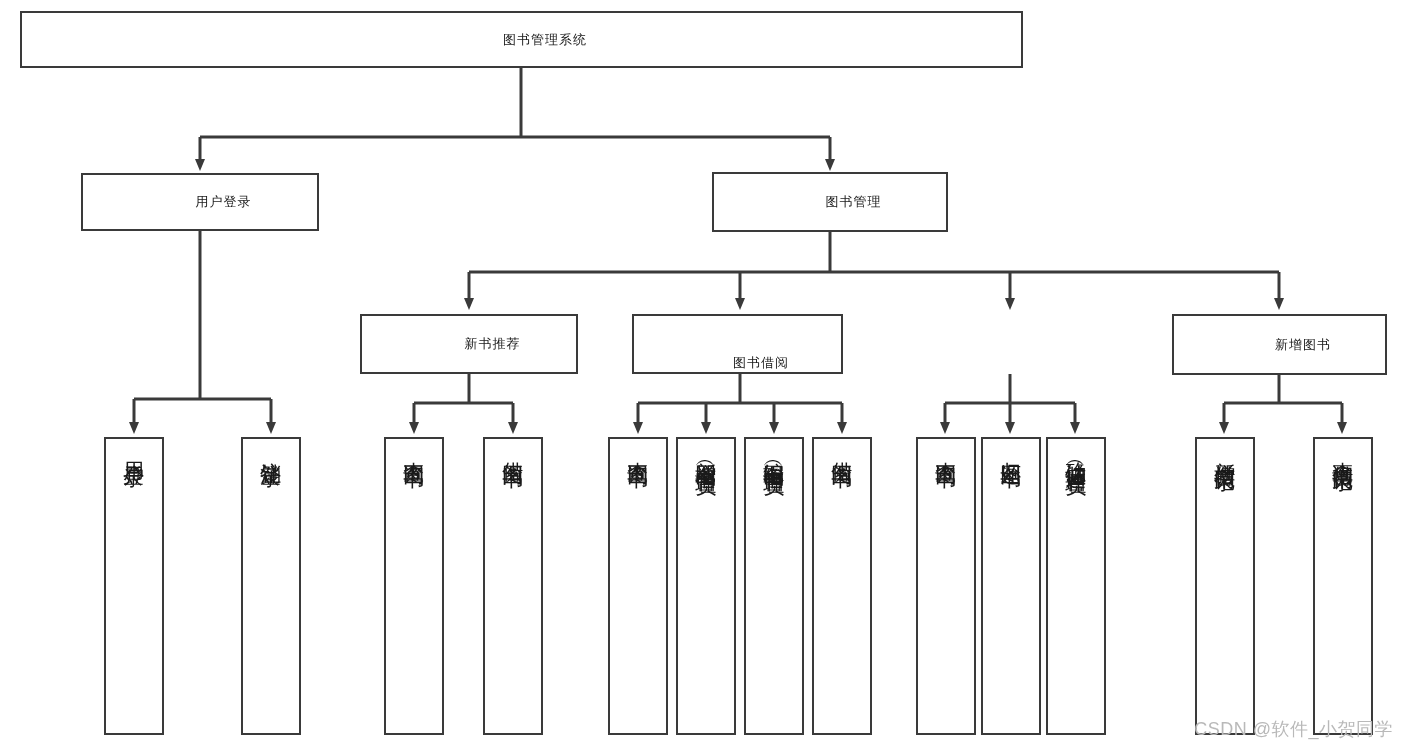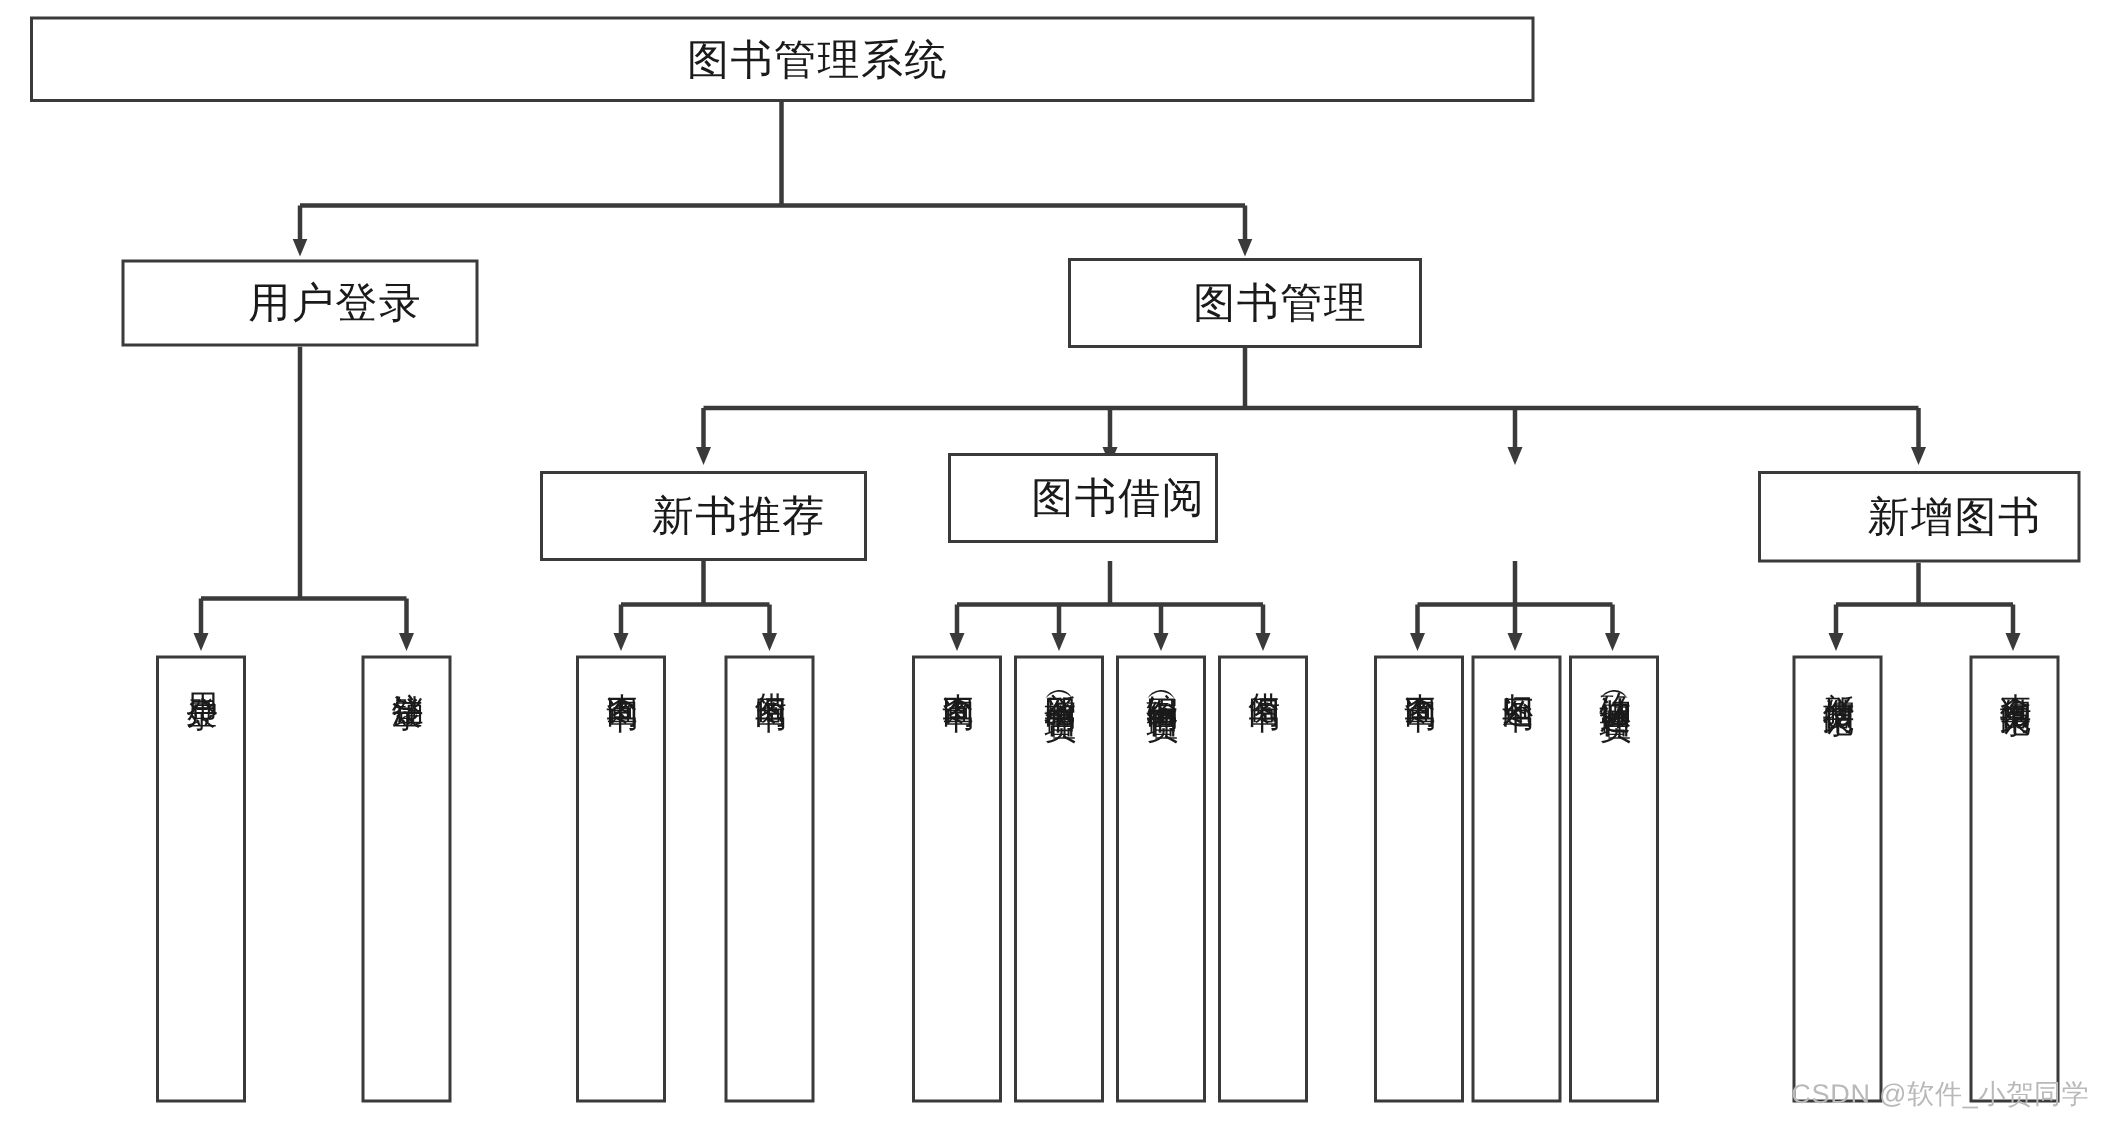--- a/index.html
+++ b/index.html
@@ -30,21 +30,21 @@
     position: absolute;
     box-sizing: border-box;
     background: #ffffff;
     border: 2px solid #3a3a3a;
     display: flex;
     align-items: center;
     justify-content: center;
     color: #1a1a1a;
   }
   .node.horiz {
-    font-size: 28px;
+    font-size: 13px;
     letter-spacing: 1px;
     padding-left: 47px;
   }
   .node.vert {
     align-items: flex-start;
     justify-content: center;
     padding-top: 6px;
   }
   .node.vert .vlabel {
     writing-mode: vertical-rl;
@@ -126,21 +126,21 @@
   <div class="node horiz" style="left:81px; top:173px; width:238px; height:58px;">
     <span>用户登录</span>
   </div>
   <div class="node horiz" style="left:712px; top:172px; width:236px; height:60px;text-align:right;">
     <span>图书管理</span>
   </div>
 
   <div class="node horiz" style="left:360px; top:314px; width:218px; height:60px;">
     <span>新书推荐</span>
   </div>
-  <div class="node horiz" style="left:632px; top:302px; width:180px; height:60px;">
+  <div class="node horiz" style="left:632px; top:314px; width:211px; height:60px;align-items:flex-end;">
     <span>图书借阅</span>
   </div>
   <div class="node horiz" style="left:1172px; top:314px; width:215px; height:61px;">
     <span>新增图书</span>
   </div>
 
   <div class="node vert" style="left:104px; top:437px; width:60px; height:298px;">
     <span class="vlabel">用户登录</span>
   </div>
   <div class="node vert" style="left:241px; top:437px; width:60px; height:298px;">

